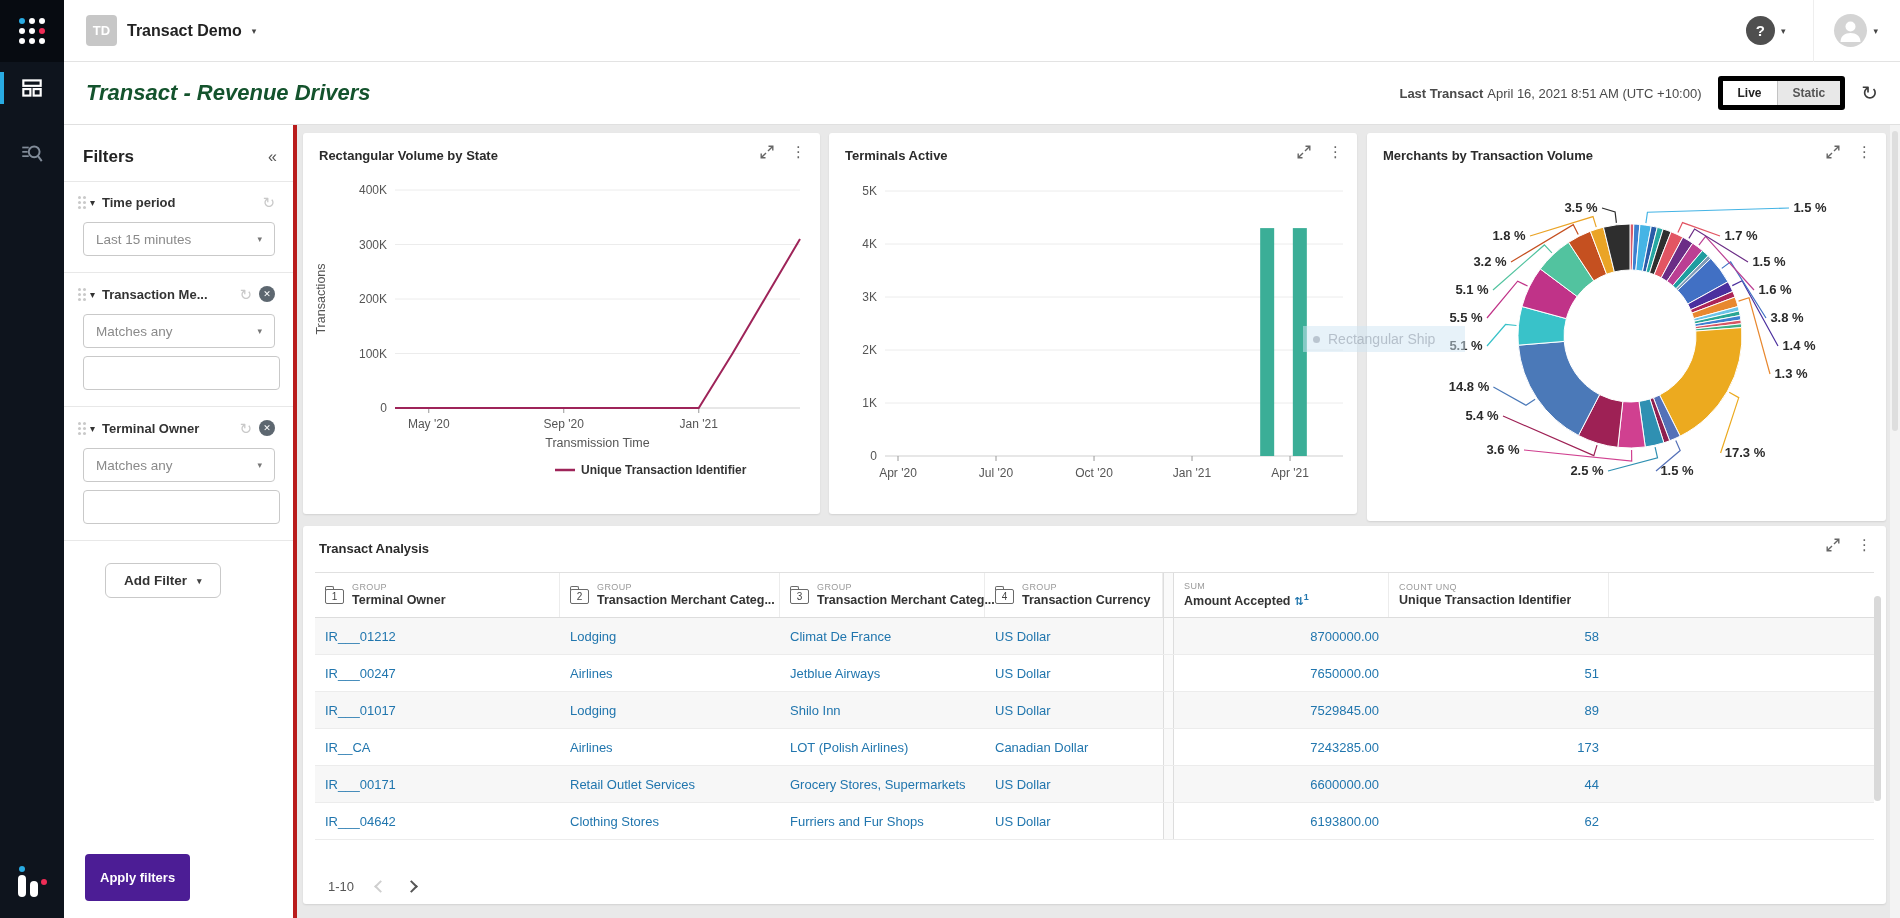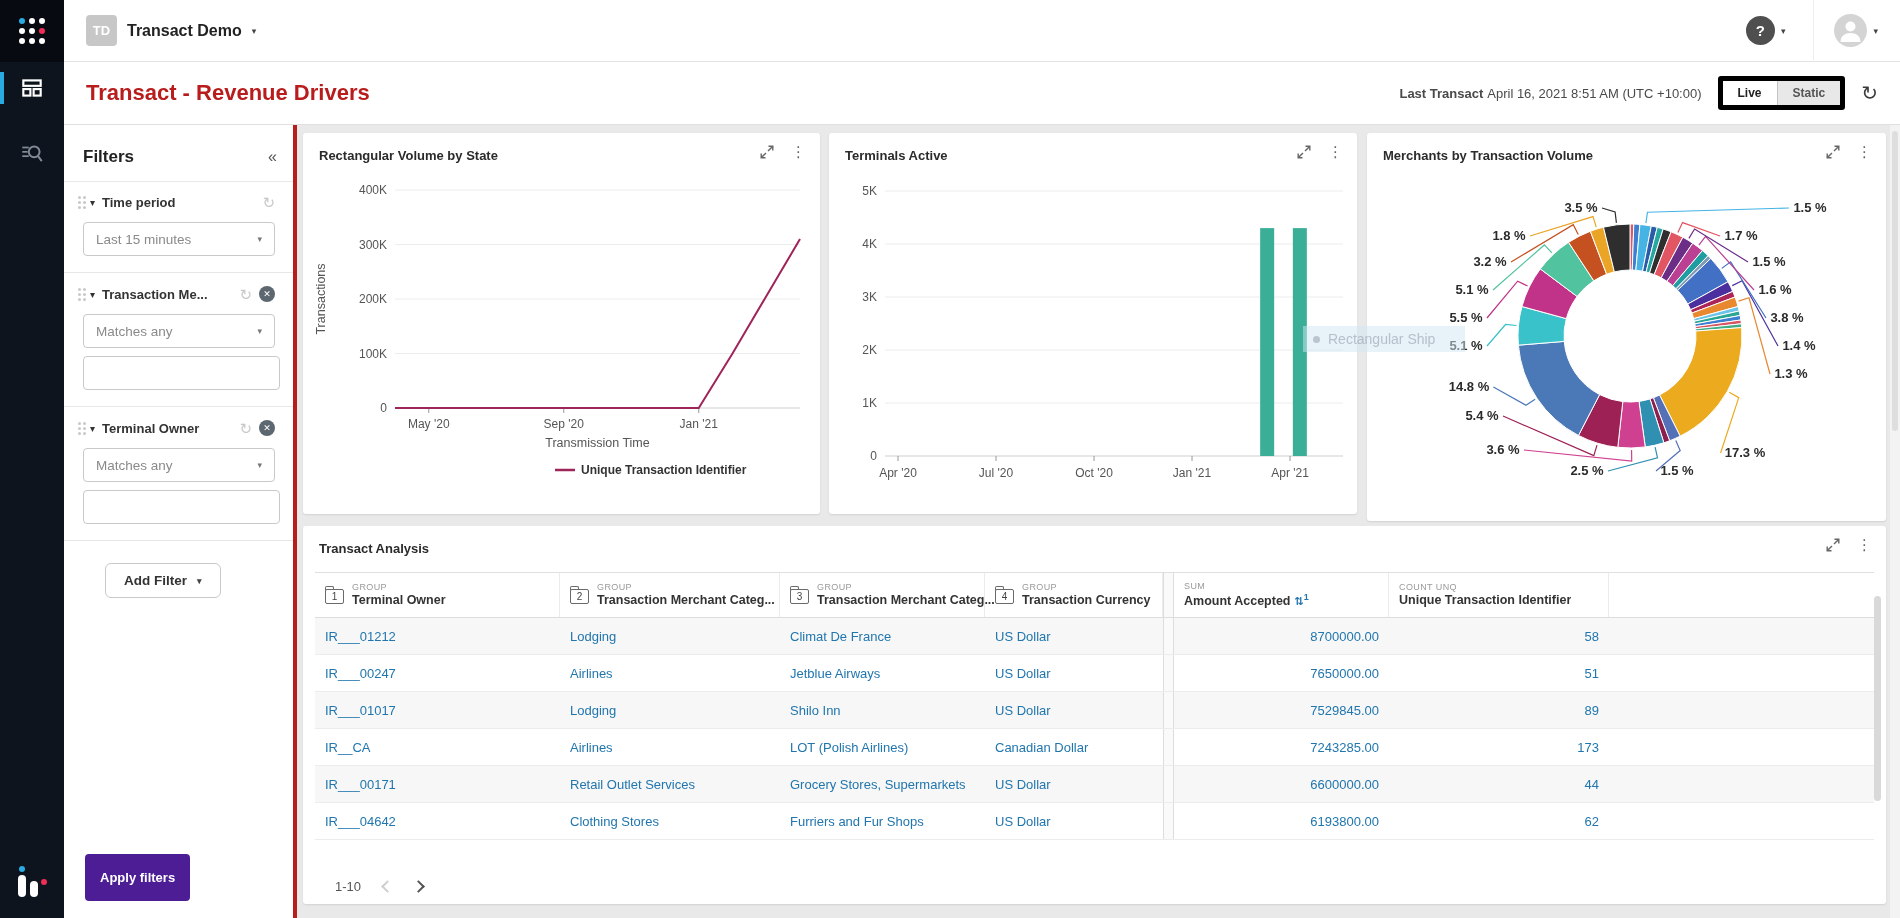--- a/index.html
+++ b/index.html
@@ -34,21 +34,21 @@
   .help-wrap,.avatar-wrap { display:flex; align-items:center; gap:6px; }
   .help-circle { width:29px; height:29px; border-radius:50%; background:#4f4f4f; color:#fff;
     font-weight:bold; font-size:15px; display:flex; align-items:center; justify-content:center; }
   .avatar-wrap { margin-left:14px; padding-left:20px; border-left:1px solid #eee; height:62px; }
   .avatar { width:33px; height:33px; border-radius:50%; background:#d4d4d4; overflow:hidden;
     display:flex; align-items:center; justify-content:center; }
 
   
   .pagehead { position:absolute; left:64px; top:62px; width:1836px; height:63px; background:#fff;
     border-bottom:1px solid #e0e0e0; display:flex; align-items:center; padding:0 22px; }
-  .page-title { font-size:22px; font-weight:600; color:#b91c1c; }
+  .page-title { font-size:22px; font-weight:600; color:#14532d;font-style:italic; }
   .pagehead-right { margin-left:auto; display:flex; align-items:center; gap:16px; }
   .updated { font-size:13px; color:#4a4a4a; }
   .updated b { font-weight:bold; margin-right:4px; }
   .mode-toggle { display:flex; border:5px solid #000000; border-radius:3px; overflow:hidden; background:#e8e8e8; }
   .mode-toggle .seg { padding:5px 15px; font-size:12px; font-weight:bold; color:#555; }
   .mode-toggle .seg.sel { background:#fff; color:#222; border-right:1px solid #c3c3c3; }
   .refresh { font-size:20px; color:#3c3c3c; line-height:1; }
 
   
   .filters { position:absolute; left:64px; top:125px; width:233px; height:793px; background:#fff;
@@ -115,21 +115,21 @@
   .sort sup { font-size:9px; }
   .c1{width:245px;} .c2{width:220px;} .c3{width:205px;} .c4{width:178px;} .c5{width:215px;} .c6{width:220px;}
   .fill { flex:1; border-right:none !important; }
   .tdiv { width:11px; background:#fafafa; border-left:1px solid #ddd; border-right:1px solid #ddd; flex:none; }
   .trow { display:flex; height:37px; border-bottom:1px solid #ececec; background:#fff; }
   .trow.alt { background:#f7f7f7; }
   .tc { display:flex; align-items:center; padding:0 10px; font-size:13px; }
   .tc.num { justify-content:flex-end; }
   .lnk { color:#2176ae; text-decoration:none; white-space:nowrap; }
   .tbl-scroll { position:absolute; right:5px; top:70px; width:7px; height:205px; background:#d9d9d9; border-radius:4px; }
-  .pager { position:absolute; left:20px; bottom:10px; display:flex; align-items:center; gap:22px; padding-left:12px; }
+  .pager { position:absolute; left:13px; bottom:10px; display:flex; align-items:center; gap:22px; padding-left:12px; }
   .prange { font-size:13px; color:#555; }
   .chev { width:9px; height:9px; border-right:2px solid #555; border-bottom:2px solid #555; }
   .chev.left { transform:rotate(135deg); border-color:#cfcfcf; }
   .chev.right { transform:rotate(-45deg); }
 </style>
 </head>
 <body>
 
 <div class="app">
 

